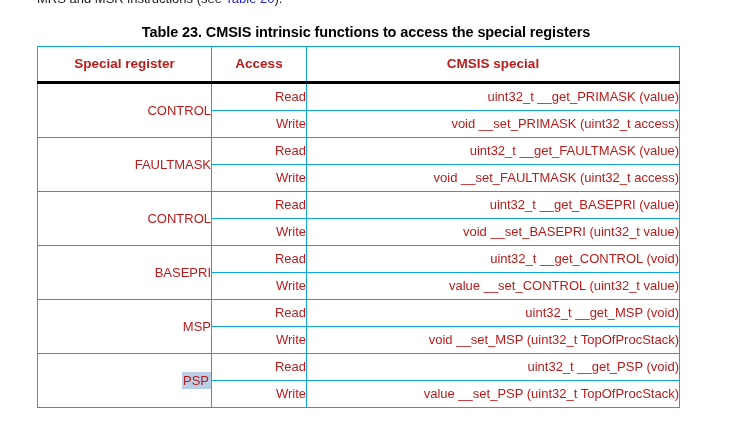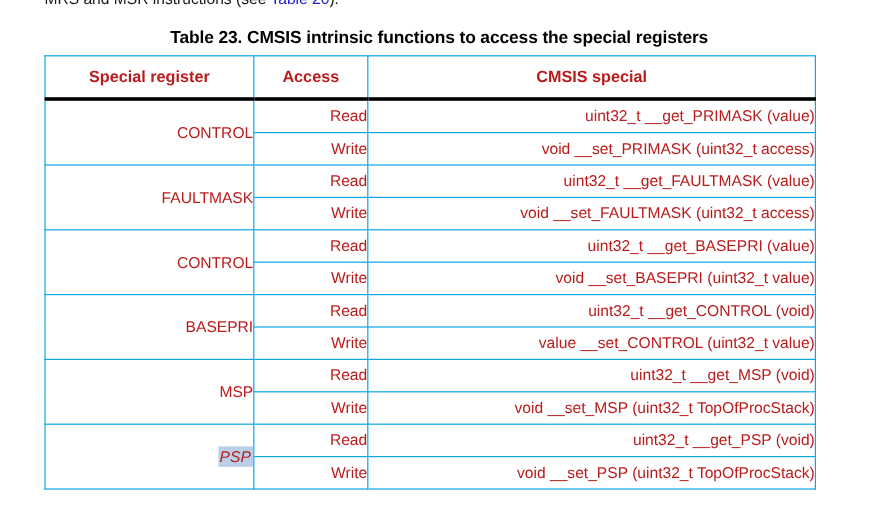--- a/index.html
+++ b/index.html
@@ -157,23 +157,23 @@
         <tr>
           <td class="reg-name" rowspan="2"><span>MSP</span></td>
           <td>Read</td>
           <td>uint32_t __get_MSP (void)</td>
         </tr>
         <tr>
           <td>Write</td>
           <td>void __set_MSP (uint32_t TopOfProcStack)</td>
         </tr>
         <tr>
-          <td class="reg-name" rowspan="2"><span class="sel" style="background: rgb(185, 207, 231); font-style: italic;">PSP</span></td>
+          <td class="reg-name" rowspan="2"><span class="sel" style="background: rgb(185, 207, 231);">PSP</span></td>
           <td>Read</td>
           <td>uint32_t __get_PSP (void)</td>
         </tr>
         <tr>
           <td>Write</td>
-          <td>void __set_PSP (uint32_t TopOfProcStack)</td>
+          <td>value __set_PSP (uint32_t TopOfProcStack)</td>
         </tr>
       </tbody>
   </table>
 </div>
 
 </body></html>

